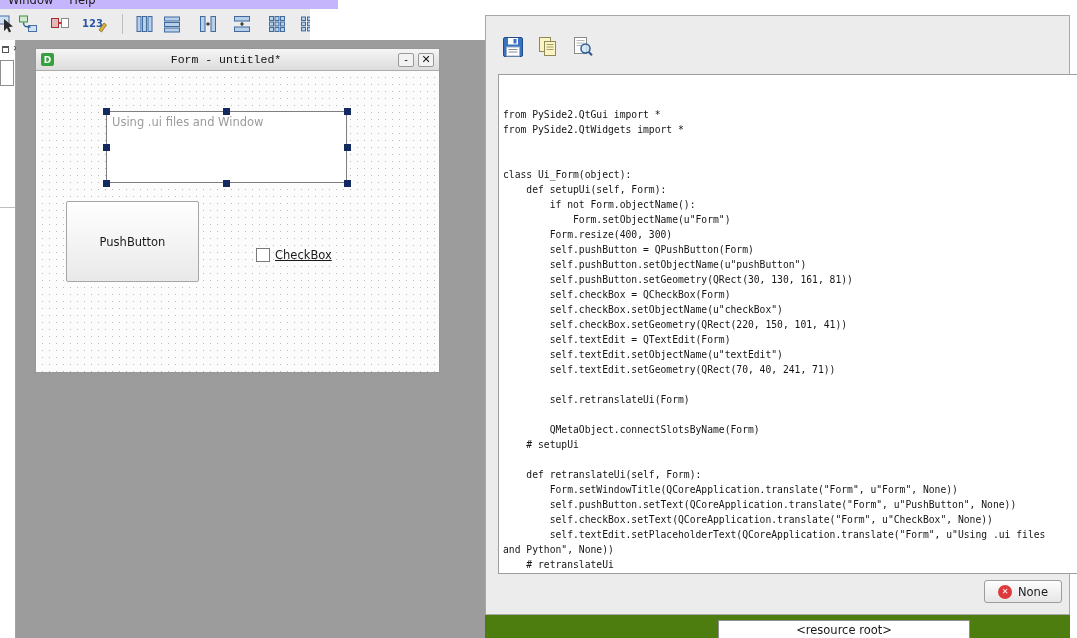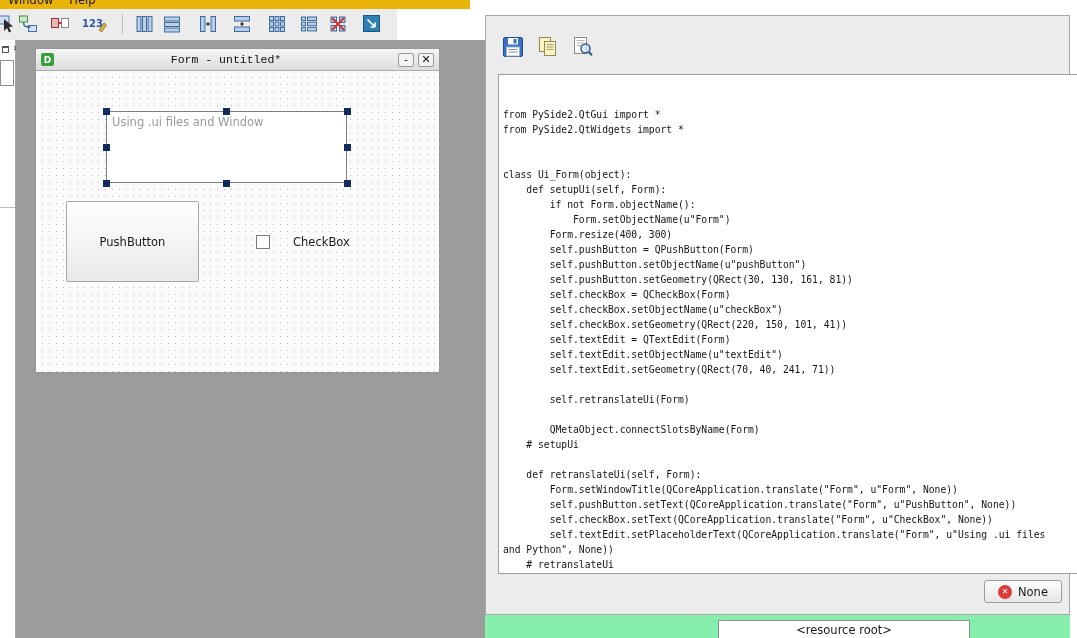--- a/index.html
+++ b/index.html
@@ -1,23 +1,23 @@
 <!DOCTYPE html>
 <html><head>
 <meta charset="utf-8">
 <style>
   * { margin:0; padding:0; box-sizing:border-box; }
   html,body { width:1077px; height:638px; overflow:hidden; background:#ffffff;
     font-family:"DejaVu Sans","Liberation Sans",sans-serif; color:#1a1a1a; }
   #screen { position:relative; width:1077px; height:638px; background:#ffffff; }
 
   
-  .menubar { position:absolute; left:0; top:0; width:470px; height:9px; background:#eab308; overflow:hidden; }
+  .menubar { position:absolute; left:0; top:0; width:338px; height:9px; background:#c4b5fd; overflow:hidden; }
   .menubar-inner { position:absolute; top:-7px; left:8px; display:flex; gap:16px; font-size:11.5px; }
-  .toolbar { position:absolute; left:0; top:9px; width:397px; height:31px; background:#ececec; overflow:hidden; }
+  .toolbar { position:absolute; left:0; top:9px; width:310px; height:31px; background:#ececec; overflow:hidden; }
   .tbtn { position:absolute; top:3px; width:24px; height:24px; display:flex; align-items:center; justify-content:center; }
   .tsep { position:absolute; top:5px; width:1px; height:20px; background:#bdbdbd; }
 
   
   .left-dock { position:absolute; left:0; top:40px; width:16px; height:598px; background:#ffffff; border-right:1px solid #a5a5a5; }
   .dock-controls { position:absolute; left:1px; top:5px; display:flex; gap:3px; }
   .dock-btn { width:8px; height:8px; font-size:8px; line-height:8px; color:#444; display:flex; align-items:center; justify-content:center; }
   .float-glyph { width:7px; height:7px; border:1px solid #555; border-top-width:2px; }
   .dock-search { position:absolute; left:0px; top:20px; width:14px; height:26px; background:#fff; border:1px solid #8f8f8f; }
   .dock-sep { position:absolute; top:167px; left:0; width:15px; height:1px; background:#bdbdbd; }
@@ -37,21 +37,21 @@
   .winbtn.close { font-weight:bold; font-size:11px; }
   .form-canvas { position:relative; width:403px; height:301px; background-color:#fcfcfc;
     background-image:radial-gradient(circle,#bababa 0.8px,transparent 0.9px); background-size:7px 7px; background-position:3px 3px; }
 
   .w-textedit { position:absolute; left:70px; top:40px; width:241px; height:72px; background:#fff; border:1px solid #7f7f7f; }
   .w-textedit .ph { padding:3px 5px; font-size:11.5px; color:#9b9b9b; }
   .sel-handle { position:absolute; width:7px; height:7px; background:#132a5e; }
   .w-pushbutton { position:absolute; left:30px; top:130px; width:133px; height:81px;
     background:linear-gradient(#ffffff,#e9e9e9); border:1px solid #a6a6a6; border-radius:2px;
     display:flex; align-items:center; justify-content:center; font-size:11.5px; }
-  .w-checkbox { position:absolute; left:220px; top:150px; width:101px; height:41px; display:flex; align-items:center; gap:23px; }
+  .w-checkbox { position:absolute; left:220px; top:150px; width:101px; height:41px; display:flex; align-items:flex-end; gap:5px;text-decoration:underline; }
   .cb-box { width:14px; height:14px; background:#fff; border:1px solid #7a7a7a; }
   .cb-label { font-size:11.5px; }
 
   
   .code-dialog { position:absolute; left:485px; top:15px; width:585px; height:600px; background:#ececec; border:1px solid #a8a8a8; }
   .dlg-toolbar { position:absolute; left:14px; top:18px; display:flex; gap:9px; }
   .dlg-tbtn { width:26px; height:26px; display:flex; align-items:center; justify-content:center; }
 
   .code-area { position:absolute; left:12px; top:58px; width:664px; height:500px; background:#fff; border:1px solid #9f9f9f; overflow:hidden; }
   .code-content { position:absolute; left:4px; top:2px; right:16px; white-space:pre; overflow:hidden;
@@ -67,21 +67,21 @@
   .arr-down { width:0; height:0; border-left:3.5px solid transparent; border-right:3.5px solid transparent; border-top:4.5px solid #555; }
   .scroll-thumb { position:absolute; left:0.5px; top:14px; width:12px; height:120px; background:#dadada; border:1px solid #b0b0b0; border-radius:2px; }
 
   .close-btn { position:absolute; right:7px; bottom:11px; width:78px; height:23px;
     background:linear-gradient(#fdfdfd,#e6e6e6); border:1px solid #9c9c9c; border-radius:3px;
     display:flex; align-items:center; justify-content:center; gap:6px; font-size:11.5px; }
   .close-ico { width:14px; height:14px; border-radius:50%; background:#dd3b3b; color:#fff; font-size:8px; font-weight:bold;
     display:flex; align-items:center; justify-content:center; }
 
   
-  .bottom-dock { position:absolute; left:485px; top:615px; width:585px; height:23px; background:#86efac; }
+  .bottom-dock { position:absolute; left:485px; top:615px; width:585px; height:23px; background:#4d7c0f; }
   .resource-box { position:absolute; left:233px; top:5px; width:252px; height:40px; background:#fff; border:1px solid #8f8f8f;
     text-align:center; font-size:11.5px; padding-top:2px; }
 </style>
 </head>
 <body>
 
 <div id="screen">
 
   <div class="menubar">
     <div class="menubar-inner">

